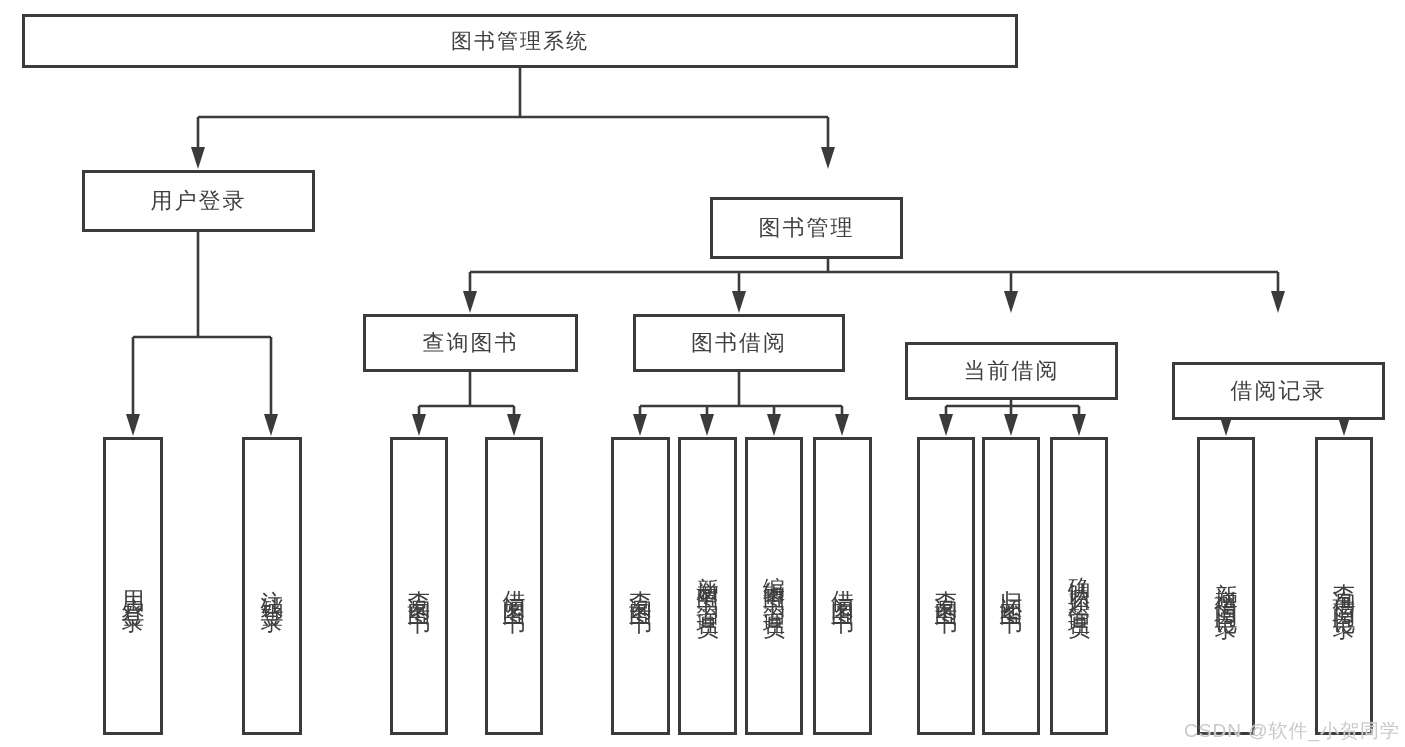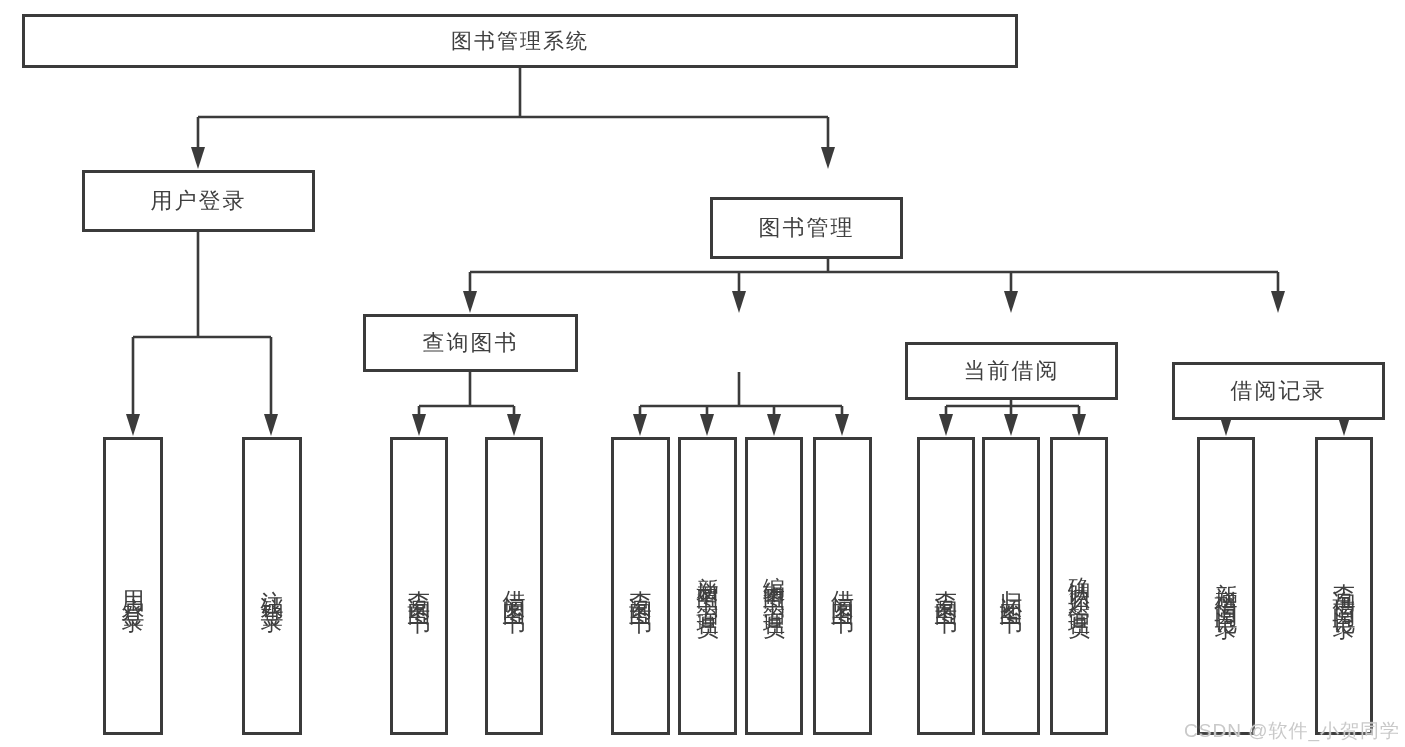--- a/index.html
+++ b/index.html
@@ -103,20 +103,23 @@
   <div class="node hnode" style="left:82px;top:170px;width:233px;height:62px;">
     <span>用户登录</span>
   </div>
   <div class="node hnode" style="left:710px;top:170px;width:193px;height:62px;margin-top:27px;">
     <span>图书管理</span>
   </div>
 
   <div class="node hnode" style="left:363px;top:314px;width:215px;height:58px;">
     <span>查询图书</span>
   </div>
+  <div class="node hnode" style="left:633px;top:314px;width:212px;height:58px;">
+    <span>图书借阅</span>
+  </div>
   <div class="node hnode" style="left:905px;top:314px;width:213px;height:58px;margin-top:28px;">
     <span>当前借阅</span>
   </div>
   <div class="node hnode" style="left:1172px;top:314px;width:213px;height:58px;margin-top:48px;">
     <span>借阅记录</span>
   </div>
 
   <div class="node leaf" style="left:103px;width:60px;">
     <span class="vlabel">用户登录</span>
   </div>

